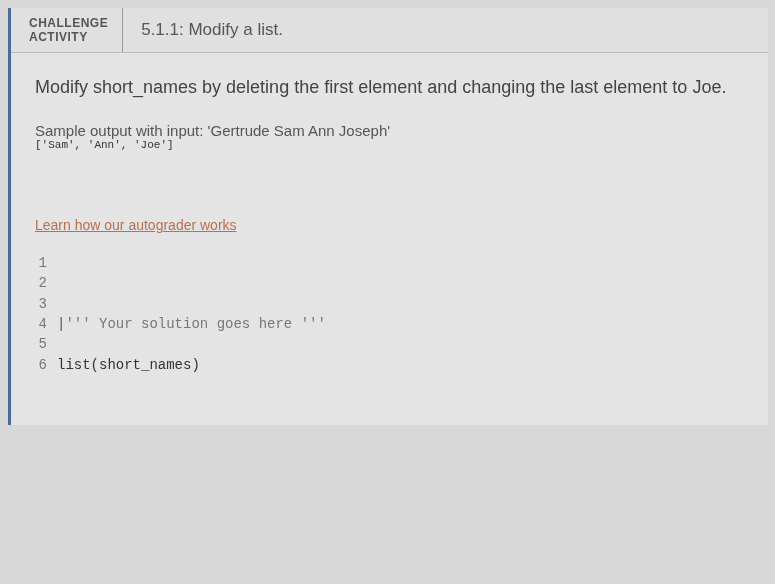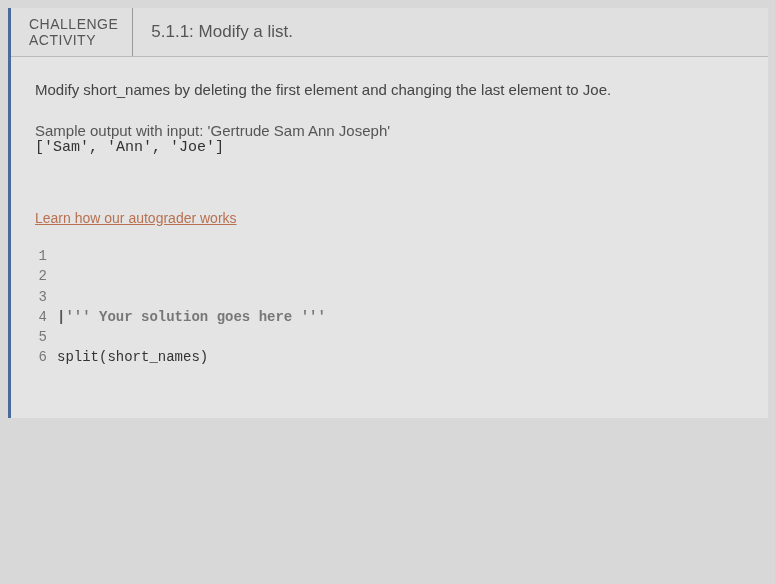--- a/index.html
+++ b/index.html
@@ -24,50 +24,50 @@
     background: #e0e0e0;
   }
   .badge-col {
     padding: 8px 14px 8px 18px;
     border-right: 1px solid #999;
     display: flex;
     flex-direction: column;
     justify-content: center;
   }
   .badge-line {
-    font-size: 14px;
-    font-weight: normal;
+    font-size: 12px;
+    font-weight: bold;
     color: #555;
     letter-spacing: 0.5px;
   }
   .title-col {
     padding: 12px 18px;
     display: flex;
     align-items: center;
     color: #555;
     font-size: 17px;
   }
   .content {
     padding: 22px 24px 10px 24px;
   }
   .instr {
     color: #444;
-    font-size: 15px;
+    font-size: 18px;
     line-height: 1.4;
     margin-bottom: 22px;
   }
   .sample-lbl {
     color: #555;
     font-size: 15px;
   }
   .sample-out {
     font-family: "Courier New", monospace;
-    font-size: 15px;
+    font-size: 11px;
     color: #333;
-    margin-bottom: 38px;
+    margin-bottom: 50px;
   }
   .learn-link {
     color: #b87050;
     font-size: 14px;
     text-decoration: underline;
     cursor: pointer;
     display: inline-block;
     margin-bottom: 20px;
     margin-top: 16px;
   }
@@ -84,21 +84,21 @@
     text-align: right;
     color: #777;
     padding-right: 10px;
     user-select: none;
     flex-shrink: 0;
   }
   .code {
     white-space: pre;
     color: #333;
   }
-  .comment { color: #777; font-weight: bold; }
+  .comment { color: #777; }
   .cursor-mark { color: #555; }
 </style>
 </head>
 <body>
 
 <div class="panel">
 
   <div class="header">
     <div class="badge-col">
       <div class="badge-line">CHALLENGE</div>
@@ -132,18 +132,18 @@
         <div class="code-row">
           <div class="ln">4</div>
           <div class="code comment"><span class="cursor-mark">|</span>''' Your solution goes here '''</div>
         </div>
         <div class="code-row">
           <div class="ln">5</div>
           <div class="code"></div>
         </div>
         <div class="code-row">
           <div class="ln">6</div>
-          <div class="code">split(short_names)</div>
+          <div class="code">list(short_names)</div>
         </div>
       </div>
 
   </div>
 </div>
 
 </body></html>

